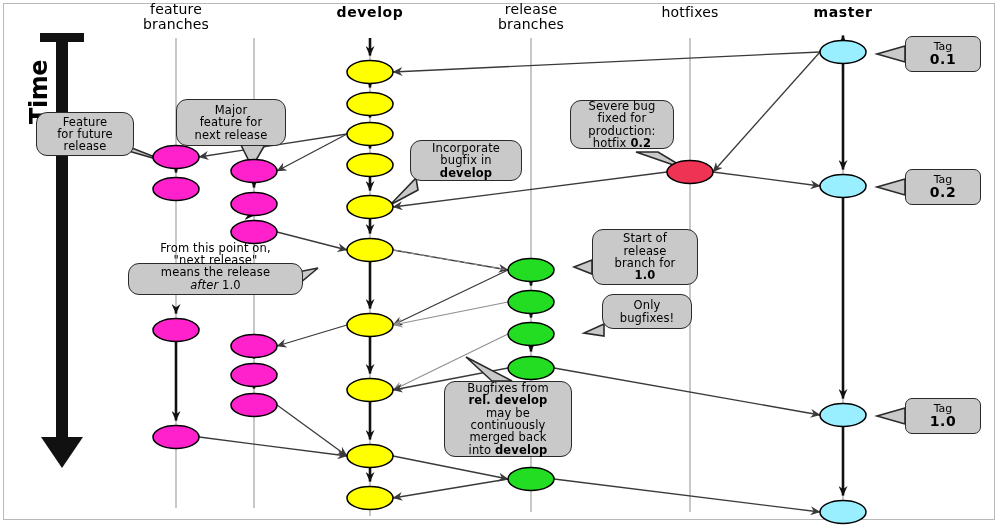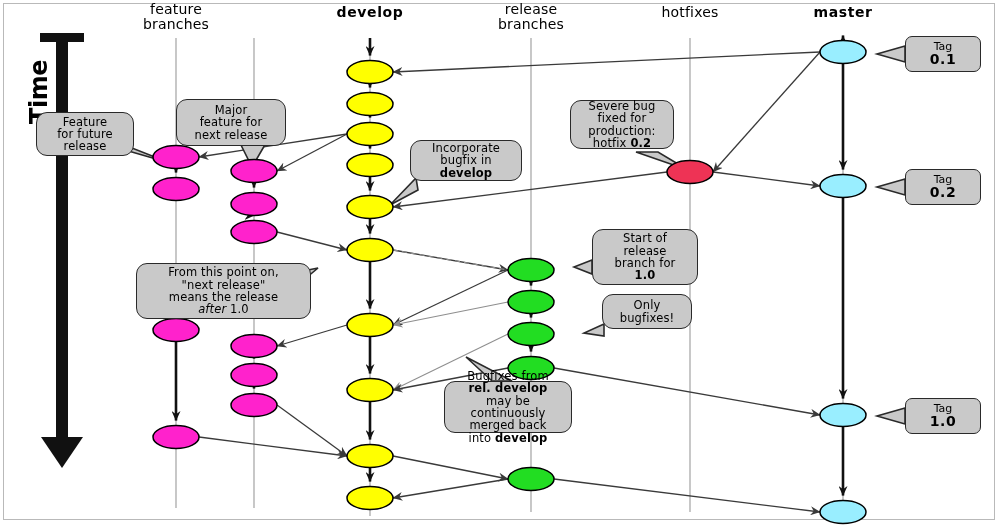--- a/index.html
+++ b/index.html
@@ -239,27 +239,27 @@
       </div>
       <div class="callout" style="left: 410px; top: 140px; width: 112px; height: 41px;">
         <div>Incorporate<br>bugfix in<br><b>develop</b></div>
       </div>
       <div class="callout" style="left: 570px; top: 100px; width: 104px; height: 49px;">
         <div>Severe bug<br>fixed for<br>production:<br>hotfix <b>0.2</b></div>
       </div>
       <div class="callout" style="left: 592px; top: 229px; width: 106px; height: 56px;">
         <div>Start of<br>release<br>branch for<br><b>1.0</b></div>
       </div>
-      <div class="callout" style="left: 136px; top: 263px; width: 175px; height: 56px;">
+      <div class="callout" style="left: 128px; top: 263px; width: 175px; height: 32px; align-items: flex-end;">
         <div>From this point on,<br>"next release"<br>means the release<br><i>after</i> 1.0</div>
       </div>
       <div class="callout" style="left: 602px; top: 294px; width: 90px; height: 35px;">
         <div>Only<br>bugfixes!</div>
       </div>
-      <div class="callout" style="left: 444px; top: 381px; width: 128px; height: 52px;">
+      <div class="callout" style="left: 444px; top: 381px; width: 128px; height: 76px;">
         <div>Bugfixes from<br><b>rel. develop</b><br>may be<br>continuously<br>merged back<br>into <b>develop</b></div>
       </div>
     </div>
   <div id="tags">
       <div class="tag-box" style="left: 905px; top: 36px; width: 76px; height: 36px;">
         <div class="tg-word">Tag</div>
         <div class="tg-ver">0.1</div>
       </div>
       <div class="tag-box" style="left: 905px; top: 169px; width: 76px; height: 36px;">
         <div class="tg-word">Tag</div>

